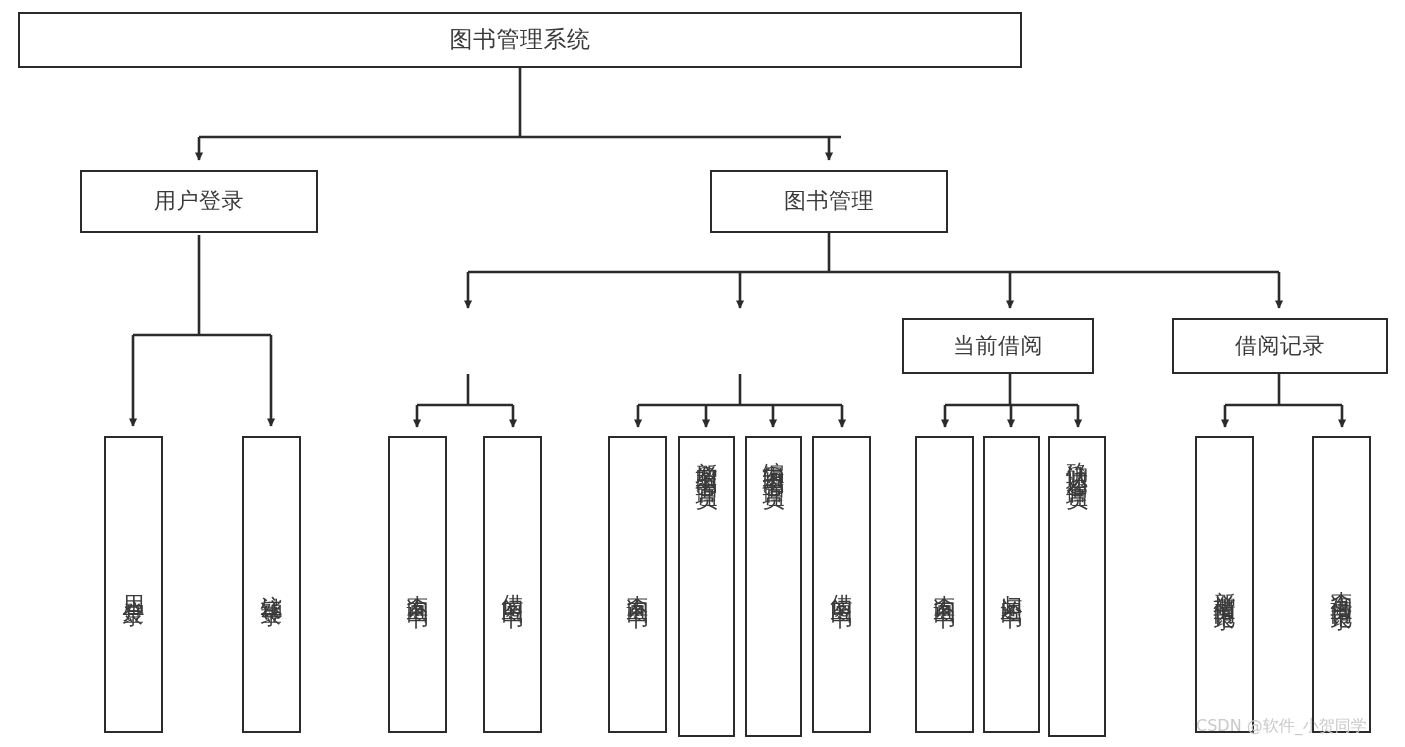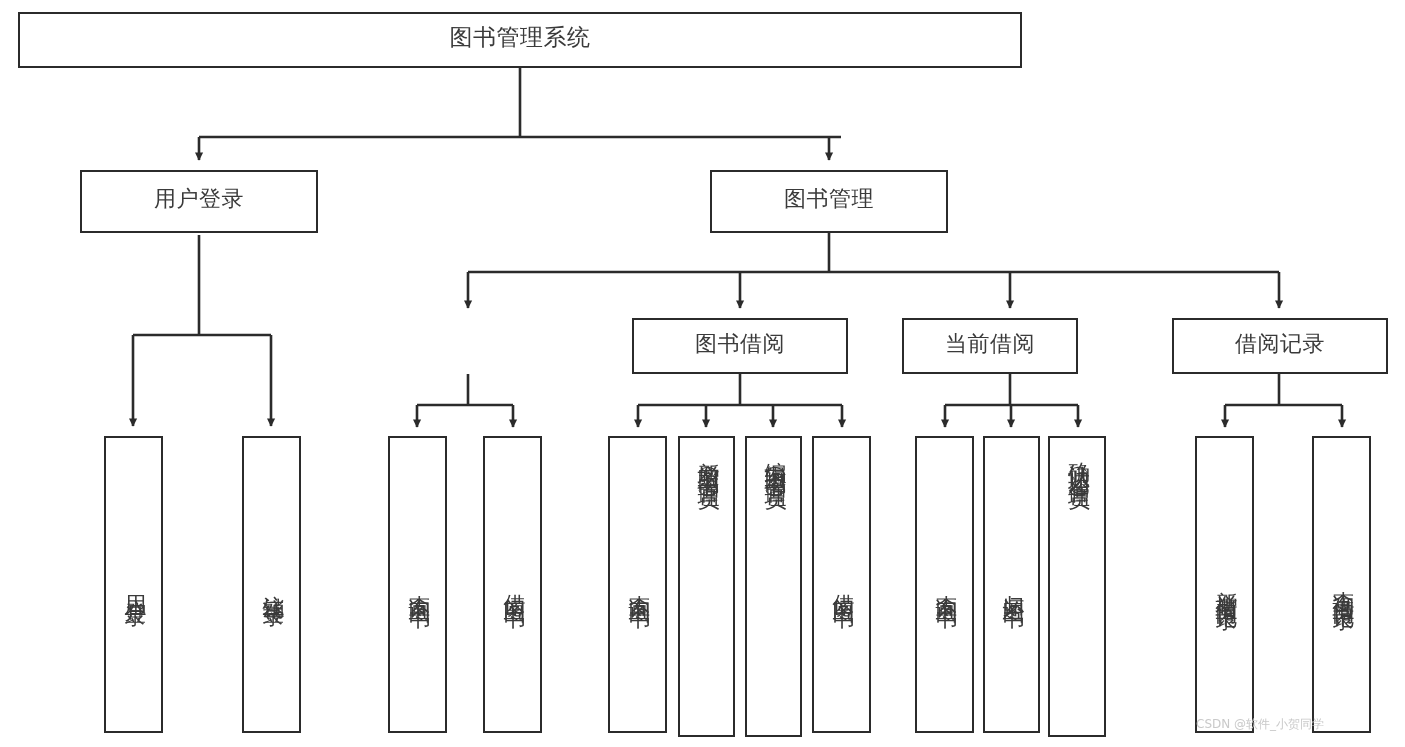--- a/index.html
+++ b/index.html
@@ -29,21 +29,20 @@
   .node {
     position: absolute;
     box-sizing: border-box;
     background: #ffffff;
     border: 2px solid #2b2b2b;
     display: flex;
     align-items: center;
     justify-content: center;
     color: #3a3a3a;
     z-index: 2;
-    font-family: Liberation Mono, monospace;
   }
   .node .label {
     display: block;
     line-height: 1.12;
     letter-spacing: 0.5px;
     white-space: nowrap;
   }
   
   .node.horiz .label {
     font-size: 22px;
@@ -67,21 +66,21 @@
     white-space: nowrap;
   }
   
   .node.vert.centered {
     align-items: center;
     padding-top: 0;
   }
   .watermark {
     position: absolute;
     color: #c9c9c9;
-    font-size: 12px;
+    font-size: 16px;
     white-space: nowrap;
     z-index: 5;
     font-family: "DejaVu Sans", "Liberation Sans", sans-serif;
   }
 </style>
 </head>
 <body>
 
 <div id="canvas">
 
@@ -142,25 +141,22 @@
 
   <div class="node horiz" style="left:80px; top:170px; width:238px; height:63px;">
     <span class="label">用户登录</span>
   </div>
 
   <div class="node horiz" style="left:710px; top:170px; width:238px; height:63px;">
     <span class="label">图书管理</span>
   </div>
 
 
-  <div class="node horiz" style="left:632px; top:318px; width:216px; height:56px;">
-    <span class="label">图书借阅</span>
-  </div>
-
-  <div class="node horiz" style="left:902px; top:318px; width:176px; height:56px;">
+
+  <div class="node horiz" style="left:902px; top:318px; width:192px; height:56px;">
     <span class="label">当前借阅</span>
   </div>
 
   <div class="node horiz" style="left:1172px; top:318px; width:216px; height:56px;align-items:center;">
     <span class="label">借阅记录</span>
   </div>
 
   <div class="node vert centered" style="left:104px; top:436px; width:59px; height:297px;">
     <span class="label">用户登录</span>
   </div>

